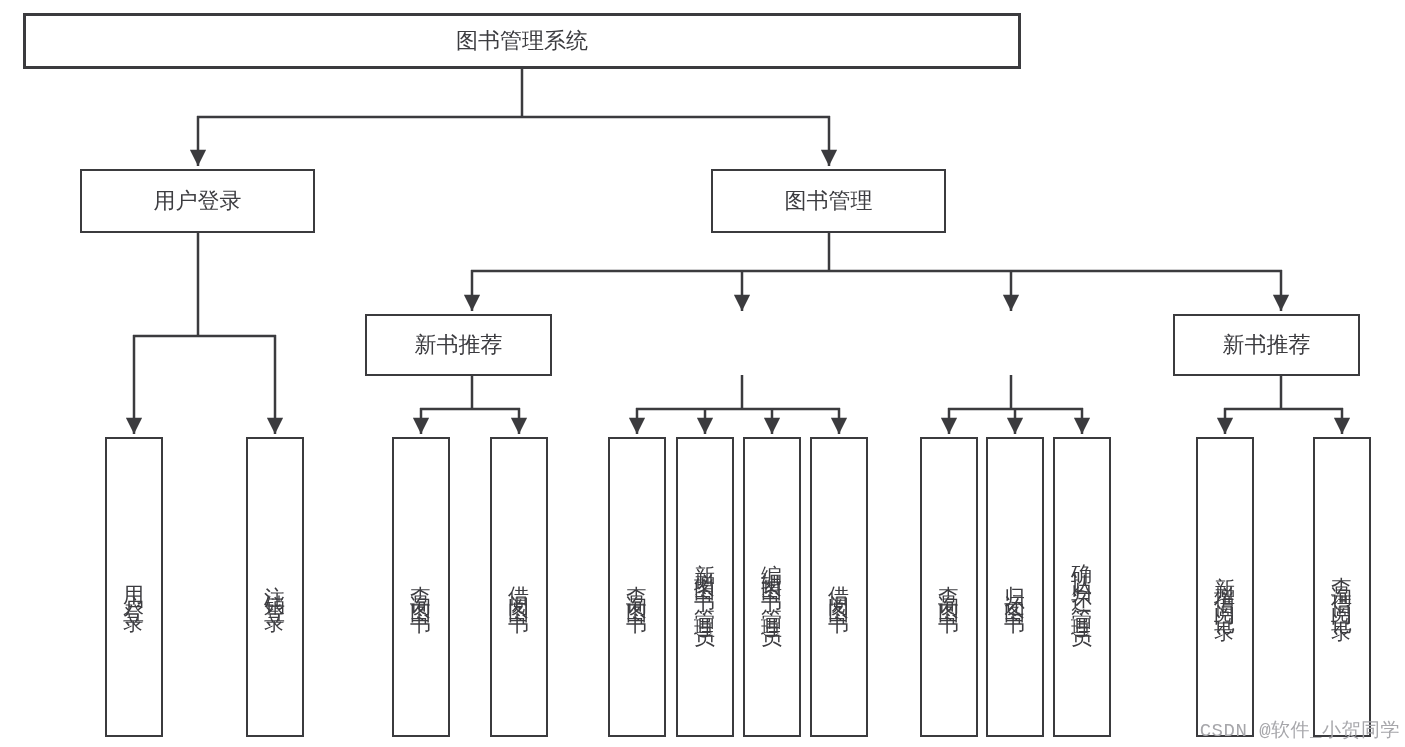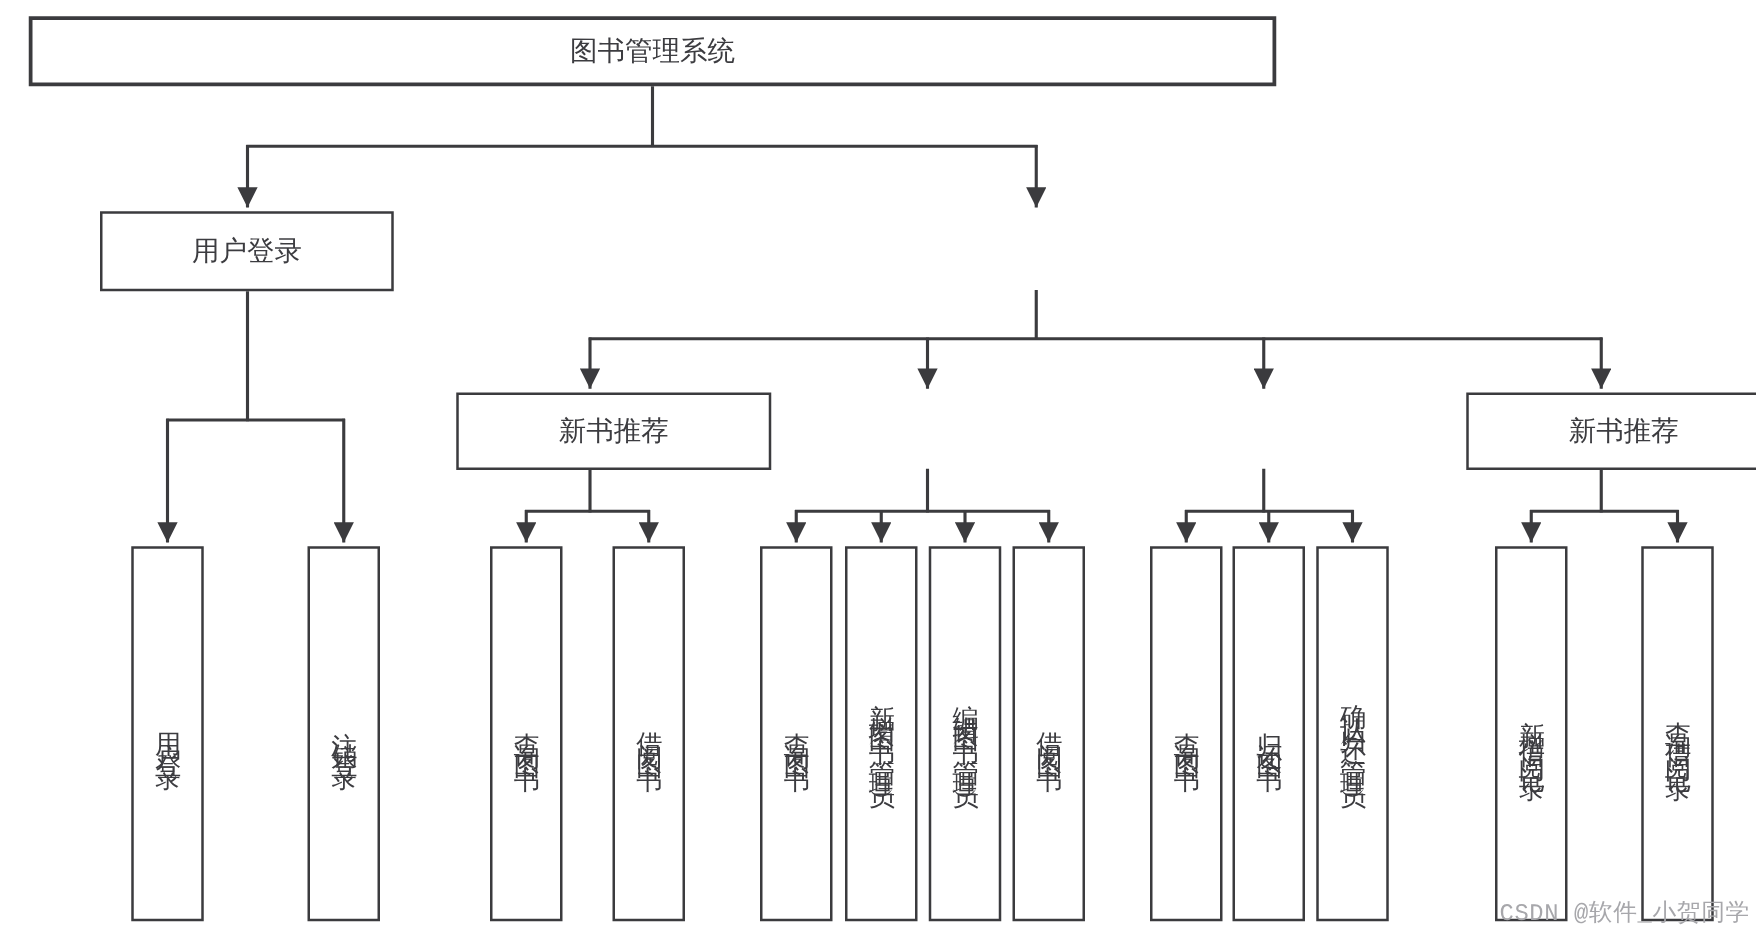--- a/index.html
+++ b/index.html
@@ -39,21 +39,21 @@
     border-width: 3px;
     font-size: 22px;
   }
   .lvl2 {
     top: 169px;
     width: 235px; height: 64px;
     font-size: 22px;
   }
   .lvl3 {
     top: 314px;
-    width: 252px; height: 62px;
+    width: 187px; height: 62px;
     font-size: 22px;
   }
   .leaf {
     top: 437px;
     width: 58px; height: 300px;
     font-size: 21px;
   }
   .leaf .vtext {
     writing-mode: vertical-rl;
     text-orientation: mixed;
@@ -133,20 +133,23 @@
     </g>
   </svg>
 
   <div class="box root-box">
     <span class="lbl">图书管理系统</span>
   </div>
 
   <div class="box lvl2" style="left:80px">
     <span class="lbl">用户登录</span>
   </div>
+  <div class="box lvl2" style="left:711px">
+    <span class="lbl">图书管理</span>
+  </div>
 
   <div class="box lvl3" style="left:365px">
     <span class="lbl">新书推荐</span>
   </div>
   <div class="box lvl3" style="left:1173px">
     <span class="lbl">新书推荐</span>
   </div>
 
   <div class="box leaf" style="left:105px">
     <span class="vtext">用户登录</span>

